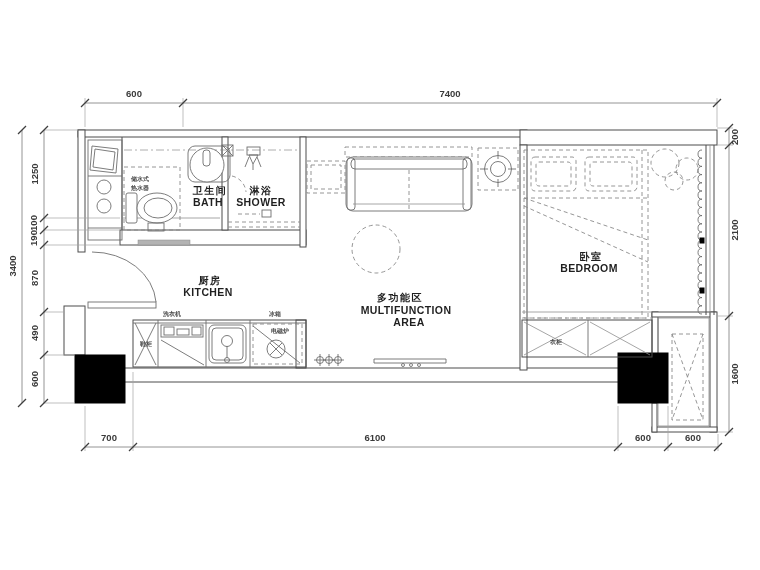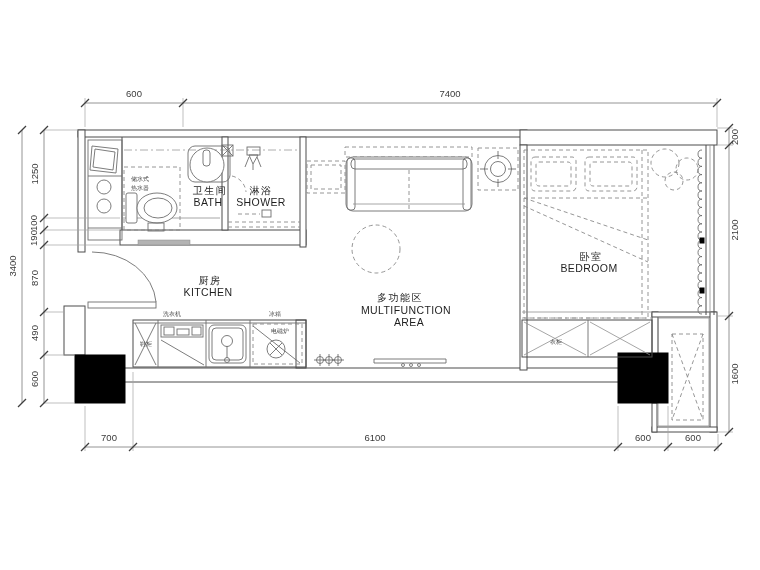--- a/index.html
+++ b/index.html
@@ -1,16 +1,16 @@
 <!DOCTYPE html>
 <html><head>
 <meta charset="utf-8">
 <style>
   html,body{margin:0;padding:0;background:#fff;}
-  #stage{position:relative;width:760px;height:570px;background:#ffffff;overflow:hidden;}
+  #stage{position:relative;width:760px;height:570px;background:#ffffff;overflow:hidden;font-weight:bold;}
   svg{display:block;}
   text{font-family:"Liberation Sans","DejaVu Sans",sans-serif;}
   .wall{fill:#ffffff;stroke:#4d4d4d;stroke-width:1;}
   .col{fill:#000000;stroke:#000000;}
   .ln{stroke:#4d4d4d;stroke-width:1;fill:none;}
   .lnlt{stroke:#8f8f8f;stroke-width:.8;fill:none;}
   .fix{stroke:#6e6e6e;stroke-width:.9;fill:none;}
   .fixw{stroke:#6e6e6e;stroke-width:.9;fill:#ffffff;}
   .dash{stroke:#8a8a8a;stroke-width:.9;fill:none;stroke-dasharray:4 3;}
   .dashdot{stroke:#999;stroke-width:.8;fill:none;stroke-dasharray:8 3 2 3;}

